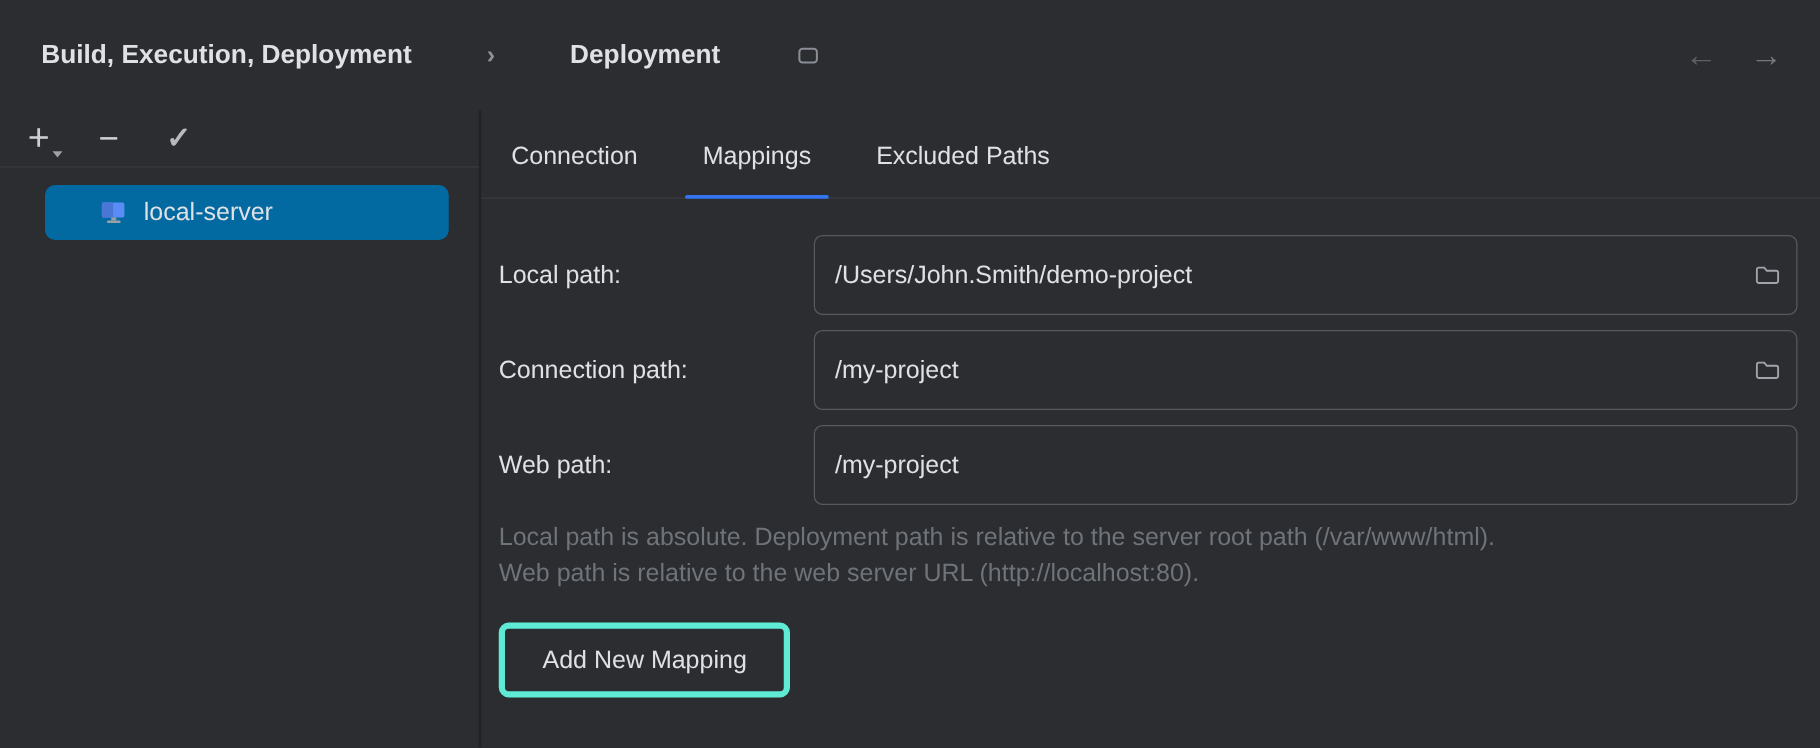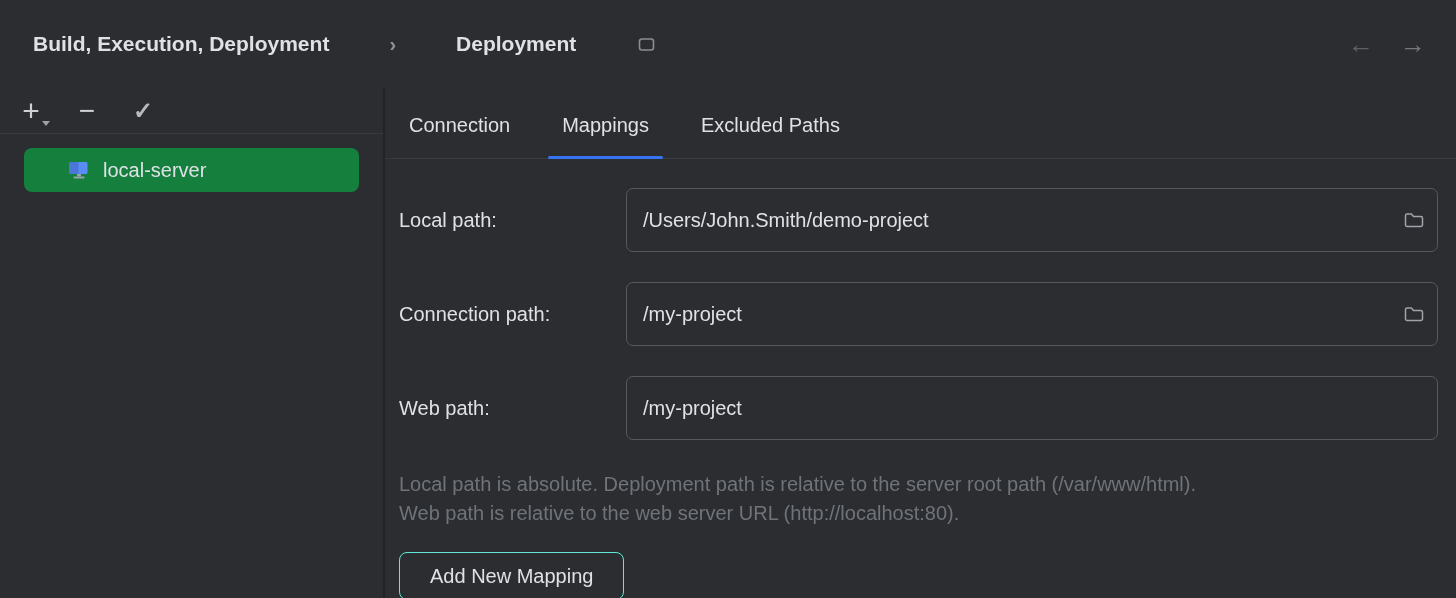--- a/index.html
+++ b/index.html
@@ -53,21 +53,21 @@
     border-left: 4px solid transparent;
     border-right: 4px solid transparent;
     border-top: 5px solid #9da0a6;
   }
   .server-list { padding: 14px 24px 0 24px; }
   .server-row {
     height: 44px; border-radius: 8px;
     display: flex; align-items: center;
     padding-left: 44px; gap: 13px;
   }
-  .server-row.selected { background: #15803d; }
+  .server-row.selected { background: #0369a1; margin-left: 12px; }
   .server-row .label { font-size: 20px; color: #dfe1e5; }
 
   
   .main { flex: 1; display: flex; flex-direction: column; min-width: 0; }
   .tabs {
     flex: none;
     display: flex; align-items: flex-end;
     padding: 24px 16px 0 10px;
     border-bottom: 1px solid #393b40;
     gap: 24px;
@@ -77,21 +77,21 @@
     padding: 0 14px 20px 14px;
     font-size: 20px; line-height: 26px; color: #dfe1e5;
     cursor: default;
   }
   .tab.active::after {
     content: ""; position: absolute; left: 0; right: 0; bottom: -1px;
     height: 3px; background: #3574f0; border-radius: 2px;
   }
 
   .form-area { padding: 29px 18px 0 14px; }
-  .form-row { display: flex; align-items: center; margin-bottom: 30px; }
+  .form-row { display: flex; align-items: center; margin-bottom: 12px; gap: 25px; }
   .form-label { flex: none; width: 227px; font-size: 20px; color: #dfe1e5; }
   .input-wrap { flex: 1; position: relative; }
   .text-input {
     width: 100%; height: 64px;
     background: #2b2d30;
     border: 1px solid #565a60;
     border-radius: 7px;
     color: #dfe1e5; font-size: 20px;
     font-family: "Liberation Sans", sans-serif;
     padding: 0 48px 0 16px;
@@ -106,23 +106,23 @@
     margin-top: 8px;
     font-size: 20px; line-height: 29px;
     color: #6f737a;
     max-width: 1060px;
   }
   .help-line { display: block; }
 
   .add-mapping-btn {
     margin-top: 24px;
     display: inline-flex; align-items: center; justify-content: center;
-    height: 48px; padding: 0 30px;
+    height: 60px; padding: 0 30px;
     background: transparent;
-    border: 1px solid #5eead4;
+    border: 5px solid #5eead4;
     border-radius: 8px;
     color: #dfe1e5; font-size: 20px;
     font-family: "Liberation Sans", sans-serif;
   }
 </style>
 </head>
 <body>
 
 <div class="app">
 

